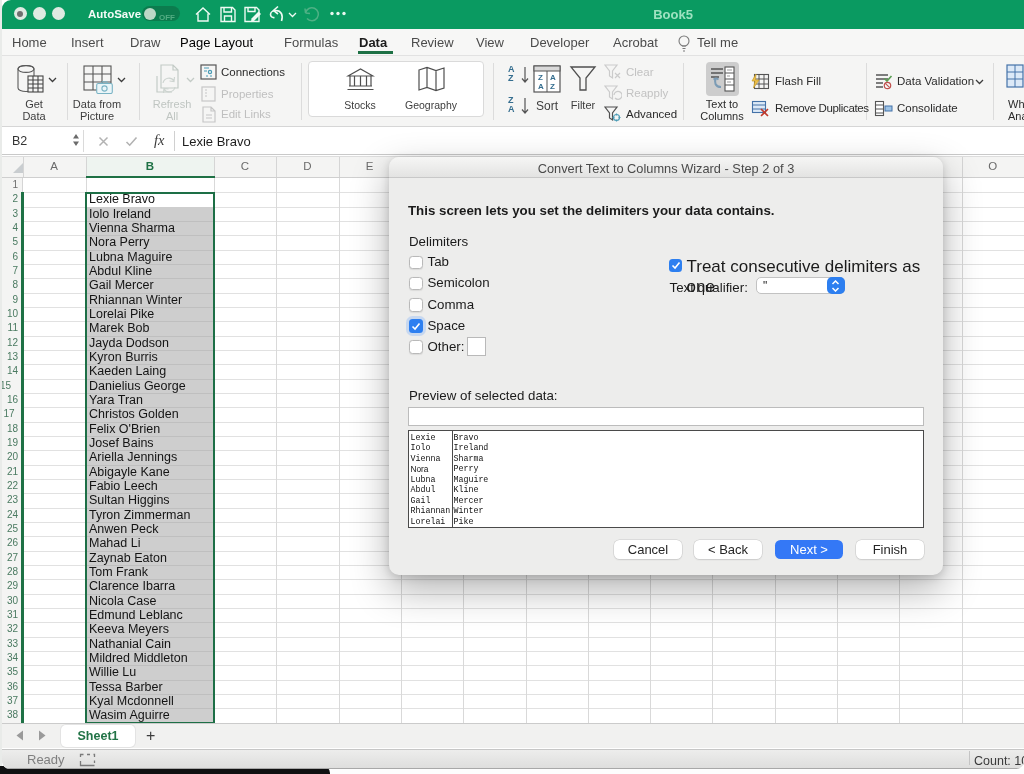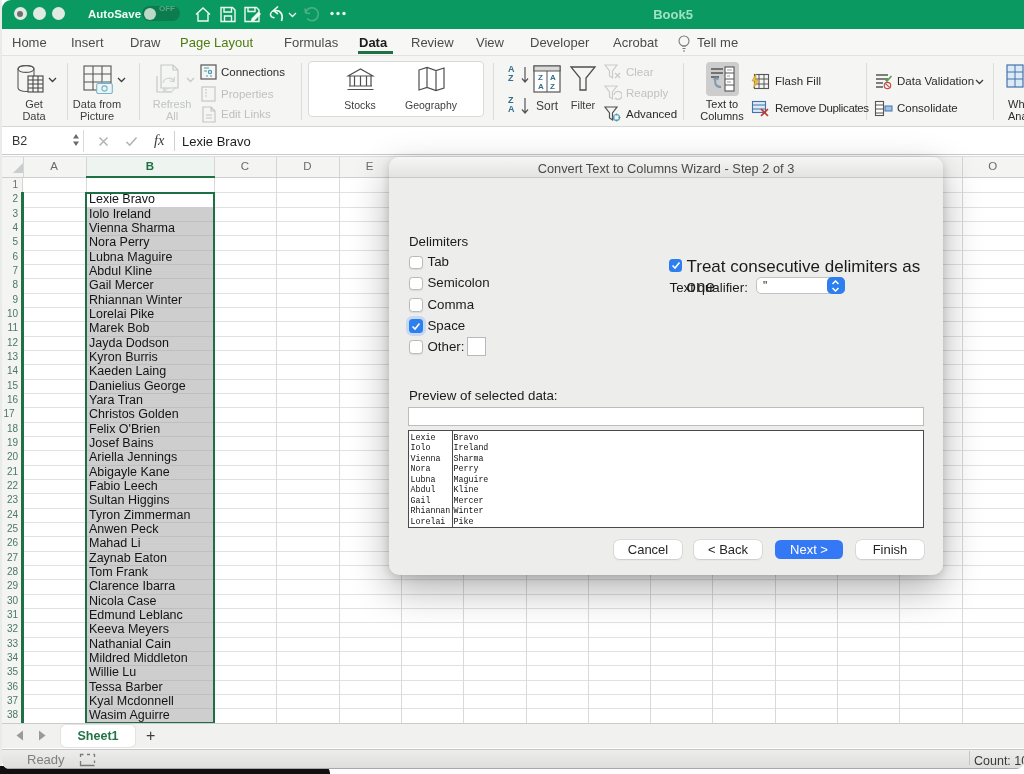--- a/index.html
+++ b/index.html
@@ -17,21 +17,21 @@
 
 <div class="abs" style="left:0;top:0;width:1024px;height:29px;background:#0a9a61"></div>
 
 <div class="abs" style="left:13.5px;top:6.5px;width:13px;height:13px;border-radius:50%;background:#dfeae2"></div>
 <div class="abs" style="left:32.5px;top:6.5px;width:13px;height:13px;border-radius:50%;background:#dfeae2"></div>
 <div class="abs" style="left:51.5px;top:6.5px;width:13px;height:13px;border-radius:50%;background:#dfeae2"></div>
 <div class="abs" style="left:17px;top:10.5px;width:6px;height:6px;border-radius:50%;background:#6f6f6f"></div>
 <div class="abs" style="left:88px;top:7.5px;color:#f4fbf7;font-size:11.5px;font-weight:bold;letter-spacing:0">AutoSave</div>
 <div class="abs" style="left:142px;top:6px;width:38px;height:15px;border-radius:8px;background:#0c7c4e"></div>
 <div class="abs" style="left:144px;top:7.5px;width:12px;height:12px;border-radius:50%;background:#bcd8c6"></div>
-<div class="abs" style="left:159px;top:4px;color:#53ad83;font-size:8px;font-weight:bold">OFF</div>
+<div class="abs" style="left:159px;top:13px;color:#53ad83;font-size:8px;font-weight:bold">OFF</div>
 <svg class="abs" style="left:194px;top:5px" width="150" height="20" viewBox="0 0 150 20" fill="none" stroke="#eefaf3" stroke-width="1.4">
  <path d="M2 9.5 L9 3 L16 9.5 M4 8.5 V16 H14 V8.5"></path>
  <g transform="translate(26,0)">
             <path d="M1 2.5 H12.5 L15 5 V16.5 H1 Z M4 2.5 V7 H11.5 V2.5 M4.5 16 V11 H11.5 V16"></path>
           </g>
  <g transform="translate(50,0)">
             <path d="M1 2.5 H12.5 L15 5 V16.5 H1 Z M4 2.5 V6.5 H11 V2.5"></path>
             <path d="M7.5 13.5 L14.5 6.5 L17 9 L10 16 L7 16.5 Z" fill="#eefaf3" stroke="none"></path>
           </g>
  <g transform="translate(74,0)" fill="none">
@@ -47,21 +47,21 @@
           <circle cx="2" cy="2.5" r="1.7" fill="#e9f7f0"></circle>
           <circle cx="8" cy="2.5" r="1.7" fill="#e9f7f0"></circle>
           <circle cx="14" cy="2.5" r="1.7" fill="#e9f7f0"></circle>
         </svg>
 <div class="abs" style="left:640px;top:6.5px;width:66px;text-align:center;color:#9fe2c1;font-size:13px;font-weight:bold">Book5</div>
 
 <div class="abs" style="left:0;top:29px;width:1024px;height:27px;background:#f7f7f6;border-bottom:1px solid #e2e2e2"></div>
 <div class="abs" style="left:12px;top:35px;color:#4b4b4b;font-size:13px">Home</div>
 <div class="abs" style="left:71px;top:35px;color:#4b4b4b;font-size:13px">Insert</div>
 <div class="abs" style="left:130px;top:35px;color:#4b4b4b;font-size:13px">Draw</div>
-<div class="abs" style="left:180px;top:35px;color:#4d7c0f;font-size:13px">Page Layout</div>
+<div class="abs" style="left:180px;top:35px;color:#000000;font-size:13px">Page Layout</div>
 <div class="abs" style="left:284px;top:35px;color:#4b4b4b;font-size:13px">Formulas</div>
 <div class="abs" style="left:359px;top:35px;color:#1c1c1c;font-size:13px;font-weight:bold">Data</div>
 <div class="abs" style="left:358px;top:51px;width:35px;height:3px;background:#1e7145"></div>
 <div class="abs" style="left:411px;top:35px;color:#4b4b4b;font-size:13px">Review</div>
 <div class="abs" style="left:476px;top:35px;color:#4b4b4b;font-size:13px">View</div>
 <div class="abs" style="left:530px;top:35px;color:#4b4b4b;font-size:13px">Developer</div>
 <div class="abs" style="left:613px;top:35px;color:#4b4b4b;font-size:13px">Acrobat</div>
 <div class="abs" style="left:697px;top:35px;color:#4b4b4b;font-size:13px">Tell me</div>
 <svg class="abs" style="left:677px;top:33px" width="14" height="20" viewBox="0 0 14 20" fill="none" stroke="#7a7a7a" stroke-width="1.1">
 <circle cx="7" cy="8" r="5"></circle>
@@ -313,21 +313,21 @@
 <div class="abs" style="left:0;top:235.32px;width:22px;height:14.33px;line-height:14.33px;text-align:right;padding-right:4px;color:#4a7a61;font-size:10px">5</div>
 <div class="abs" style="left:0;top:249.65px;width:22px;height:14.33px;line-height:14.33px;text-align:right;padding-right:4px;color:#4a7a61;font-size:10px">6</div>
 <div class="abs" style="left:0;top:263.98px;width:22px;height:14.33px;line-height:14.33px;text-align:right;padding-right:4px;color:#4a7a61;font-size:10px">7</div>
 <div class="abs" style="left:0;top:278.31px;width:22px;height:14.33px;line-height:14.33px;text-align:right;padding-right:4px;color:#4a7a61;font-size:10px">8</div>
 <div class="abs" style="left:0;top:292.64px;width:22px;height:14.33px;line-height:14.33px;text-align:right;padding-right:4px;color:#4a7a61;font-size:10px">9</div>
 <div class="abs" style="left:0;top:306.97px;width:22px;height:14.33px;line-height:14.33px;text-align:right;padding-right:4px;color:#4a7a61;font-size:10px">10</div>
 <div class="abs" style="left:0;top:321.30px;width:22px;height:14.33px;line-height:14.33px;text-align:right;padding-right:4px;color:#4a7a61;font-size:10px">11</div>
 <div class="abs" style="left:0;top:335.63px;width:22px;height:14.33px;line-height:14.33px;text-align:right;padding-right:4px;color:#4a7a61;font-size:10px">12</div>
 <div class="abs" style="left:0;top:349.96px;width:22px;height:14.33px;line-height:14.33px;text-align:right;padding-right:4px;color:#4a7a61;font-size:10px">13</div>
 <div class="abs" style="left:0;top:364.29px;width:22px;height:14.33px;line-height:14.33px;text-align:right;padding-right:4px;color:#4a7a61;font-size:10px">14</div>
-<div class="abs" style="left:0;top:378.62px;width:22px;height:14.33px;line-height:14.33px;text-align:right;padding-right:4px;color:#4a7a61;font-size:10px">15</div>
+<div class="abs" style="left:0;top:378.62px;width:22px;height:14.33px;line-height:14.33px;padding-right:4px;color:#4a7a61;font-size:10px">15</div>
 <div class="abs" style="left:0;top:392.95px;width:22px;height:14.33px;line-height:14.33px;text-align:right;padding-right:4px;color:#4a7a61;font-size:10px">16</div>
 <div class="abs" style="left:0;top:407.28px;width:22px;height:14.33px;line-height:14.33px;text-align:center;padding-right:4px;color:#4a7a61;font-size:10px">17</div>
 <div class="abs" style="left:0;top:421.61px;width:22px;height:14.33px;line-height:14.33px;text-align:right;padding-right:4px;color:#4a7a61;font-size:10px">18</div>
 <div class="abs" style="left:0;top:435.94px;width:22px;height:14.33px;line-height:14.33px;text-align:right;padding-right:4px;color:#4a7a61;font-size:10px">19</div>
 <div class="abs" style="left:0;top:450.27px;width:22px;height:14.33px;line-height:14.33px;text-align:right;padding-right:4px;color:#4a7a61;font-size:10px">20</div>
 <div class="abs" style="left:0;top:464.60px;width:22px;height:14.33px;line-height:14.33px;text-align:right;padding-right:4px;color:#4a7a61;font-size:10px">21</div>
 <div class="abs" style="left:0;top:478.93px;width:22px;height:14.33px;line-height:14.33px;text-align:right;padding-right:4px;color:#4a7a61;font-size:10px">22</div>
 <div class="abs" style="left:0;top:493.26px;width:22px;height:14.33px;line-height:14.33px;text-align:right;padding-right:4px;color:#4a7a61;font-size:10px">23</div>
 <div class="abs" style="left:0;top:507.59px;width:22px;height:14.33px;line-height:14.33px;text-align:right;padding-right:4px;color:#4a7a61;font-size:10px">24</div>
 <div class="abs" style="left:0;top:521.92px;width:22px;height:14.33px;line-height:14.33px;text-align:right;padding-right:4px;color:#4a7a61;font-size:10px">25</div>
@@ -434,20 +434,21 @@
 <svg class="abs" style="left:79px;top:752.5px" width="17" height="14" viewBox="0 0 17 14" fill="none" stroke="#7a7a7a" stroke-width="1.3">
 <path d="M1.5 4 V1.5 H4.5 M8 1.5 H11 M14.5 1.5 H15.5 V4 M15.5 7.5 V10"></path>
 <path d="M1.5 8 V12.5 H13 M15.5 12.5 H13"></path>
         </svg>
 <div class="abs" style="left:969px;top:751px;width:1px;height:14px;background:#c4c4c4"></div>
 <div class="abs" style="left:974px;top:754px;color:#3a3a3a;font-size:12.5px;white-space:nowrap">Count: 100</div>
 
 <div class="abs" style="left:389px;top:157px;width:554px;height:418px;background:#ededec;border-radius:10px;box-shadow:0 15px 38px rgba(0,0,0,0.30),0 2px 8px rgba(0,0,0,0.15);overflow:hidden">
 <div style="position:absolute;left:0;top:0;width:100%;height:21px;background:linear-gradient(#f6f6f5,#e3e3e2);border-bottom:1px solid #c8c8c8"></div>
 <div style="position:absolute;left:0;top:3.5px;width:100%;text-align:center;color:#4a4a4a;font-size:12.8px">Convert Text to Columns Wizard - Step 2 of 3</div>
+<div style="position:absolute;left:19px;top:46px;color:#1b1b1b;font-size:13.3px;font-weight:bold">This screen lets you set the delimiters your data contains.</div>
 <div style="position:absolute;left:20px;top:76.5px;color:#1b1b1b;font-size:13.3px">Delimiters</div>
 
 <div style="position:absolute;left:20px;top:98.5px;width:13.5px;height:13.5px;background:#fff;border:1px solid #b9b9b9;border-radius:3.5px;box-shadow:0 .5px 1px rgba(0,0,0,.08)"></div>
 <div style="position:absolute;left:38.5px;top:97.0px;color:#1b1b1b;font-size:13.3px">Tab</div>
 <div style="position:absolute;left:20px;top:119.5px;width:13.5px;height:13.5px;background:#fff;border:1px solid #b9b9b9;border-radius:3.5px;box-shadow:0 .5px 1px rgba(0,0,0,.08)"></div>
 <div style="position:absolute;left:38.5px;top:118.0px;color:#1b1b1b;font-size:13.3px">Semicolon</div>
 <div style="position:absolute;left:20px;top:141px;width:13.5px;height:13.5px;background:#fff;border:1px solid #b9b9b9;border-radius:3.5px;box-shadow:0 .5px 1px rgba(0,0,0,.08)"></div>
 <div style="position:absolute;left:38.5px;top:139.5px;color:#1b1b1b;font-size:13.3px">Comma</div>
 <div style="position:absolute;left:20px;top:162px;width:13.5px;height:13.5px;background:#2d7ff0;border-radius:3.5px;box-shadow:0 0 0 3px rgba(100,160,250,.28);"></div>
           <svg style="position:absolute;left:22px;top:164.5px" width="10" height="9" viewBox="0 0 10 9" fill="none" stroke="#fff" stroke-width="1.6">
@@ -472,21 +473,21 @@
 <div style="position:absolute;left:20px;top:231px;color:#1b1b1b;font-size:13.3px">Preview of selected data:</div>
 <div style="position:absolute;left:19px;top:250px;width:516px;height:18.5px;background:#fff;border:1px solid #bcbcbc"></div>
 <div style="position:absolute;left:19px;top:273px;width:516px;height:98px;background:#fff;border:1px solid #4a4a4a"></div>
 <div style="position:absolute;left:62.5px;top:273px;width:1px;height:98px;background:#4a4a4a"></div>
 <div style="position:absolute;left:21.5px;top:275.50px;color:#111;font-size:8.3px;font-family:'Liberation Mono',monospace;white-space:pre">Lexie</div>
 <div style="position:absolute;left:64.5px;top:275.50px;color:#111;font-size:8.3px;font-family:'Liberation Mono',monospace">Bravo</div>
 <div style="position:absolute;left:21.5px;top:286.05px;color:#111;font-size:8.3px;font-family:'Liberation Mono',monospace;white-space:pre">Iolo</div>
 <div style="position:absolute;left:64.5px;top:286.05px;color:#111;font-size:8.3px;font-family:'Liberation Mono',monospace">Ireland</div>
 <div style="position:absolute;left:21.5px;top:296.60px;color:#111;font-size:8.3px;font-family:'Liberation Mono',monospace;white-space:pre">Vienna</div>
 <div style="position:absolute;left:64.5px;top:296.60px;color:#111;font-size:8.3px;font-family:'Liberation Mono',monospace">Sharma</div>
-<div style="position:absolute;left:21.5px;top:307.15px;color:#111;font-size:8.3px;font-family:Liberation Mono, monospace;white-space:pre">Nora</div>
+<div style="position:absolute;left:21.5px;top:307.15px;color:#111;font-size:8.3px;font-family:Liberation Sans, sans-serif;white-space:pre">Nora</div>
 <div style="position:absolute;left:64.5px;top:307.15px;color:#111;font-size:8.3px;font-family:'Liberation Mono',monospace">Perry</div>
 <div style="position:absolute;left:21.5px;top:317.70px;color:#111;font-size:8.3px;font-family:'Liberation Mono',monospace;white-space:pre">Lubna</div>
 <div style="position:absolute;left:64.5px;top:317.70px;color:#111;font-size:8.3px;font-family:'Liberation Mono',monospace">Maguire</div>
 <div style="position:absolute;left:21.5px;top:328.25px;color:#111;font-size:8.3px;font-family:'Liberation Mono',monospace;white-space:pre">Abdul</div>
 <div style="position:absolute;left:64.5px;top:328.25px;color:#111;font-size:8.3px;font-family:'Liberation Mono',monospace">Kline</div>
 <div style="position:absolute;left:21.5px;top:338.80px;color:#111;font-size:8.3px;font-family:'Liberation Mono',monospace;white-space:pre">Gail</div>
 <div style="position:absolute;left:64.5px;top:338.80px;color:#111;font-size:8.3px;font-family:'Liberation Mono',monospace">Mercer</div>
 <div style="position:absolute;left:21.5px;top:349.35px;color:#111;font-size:8.3px;font-family:'Liberation Mono',monospace;white-space:pre">Rhiannan</div>
 <div style="position:absolute;left:64.5px;top:349.35px;color:#111;font-size:8.3px;font-family:'Liberation Mono',monospace">Winter</div>
 <div style="position:absolute;left:21.5px;top:359.90px;color:#111;font-size:8.3px;font-family:'Liberation Mono',monospace;white-space:pre">Lorelai</div>

